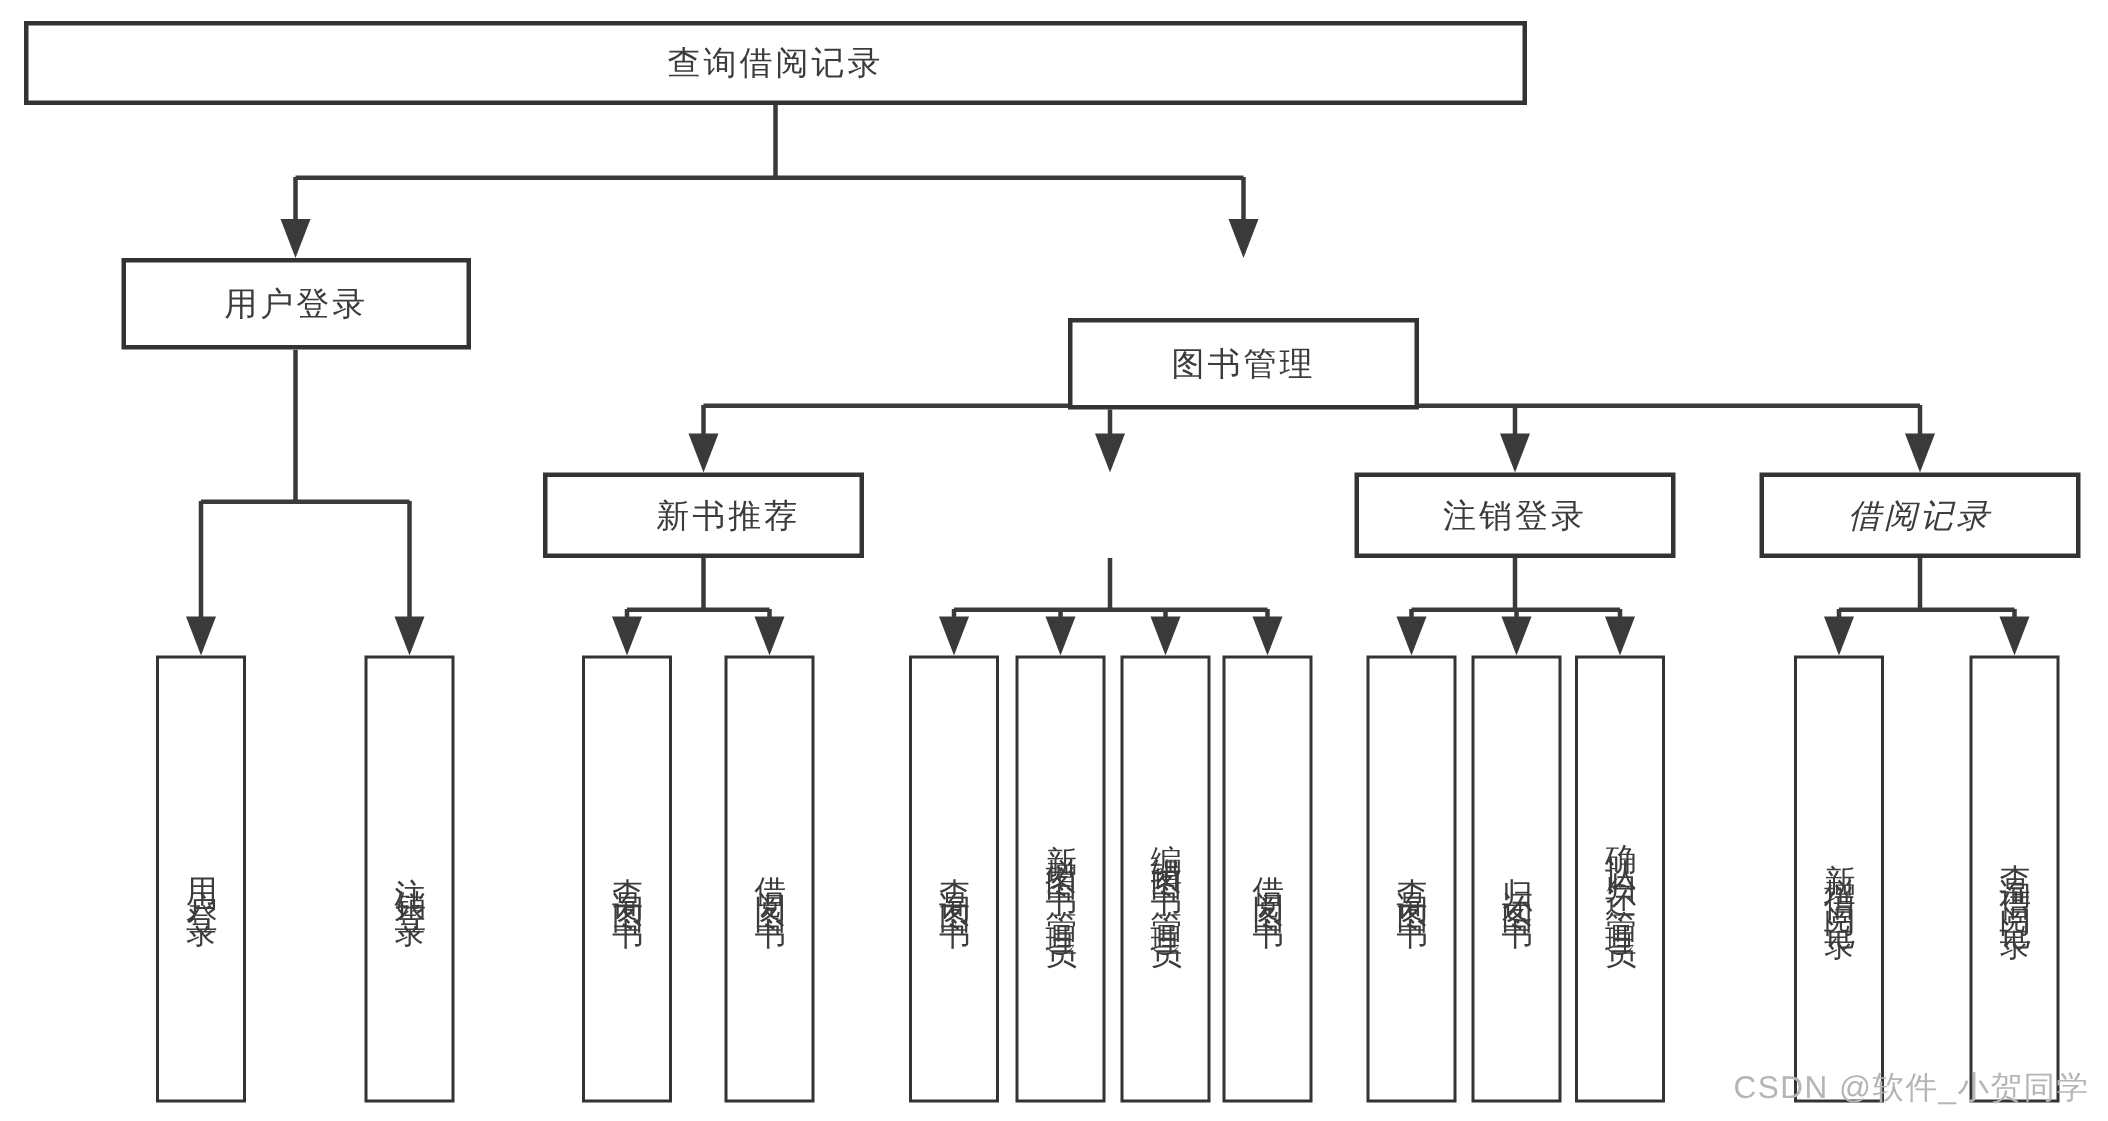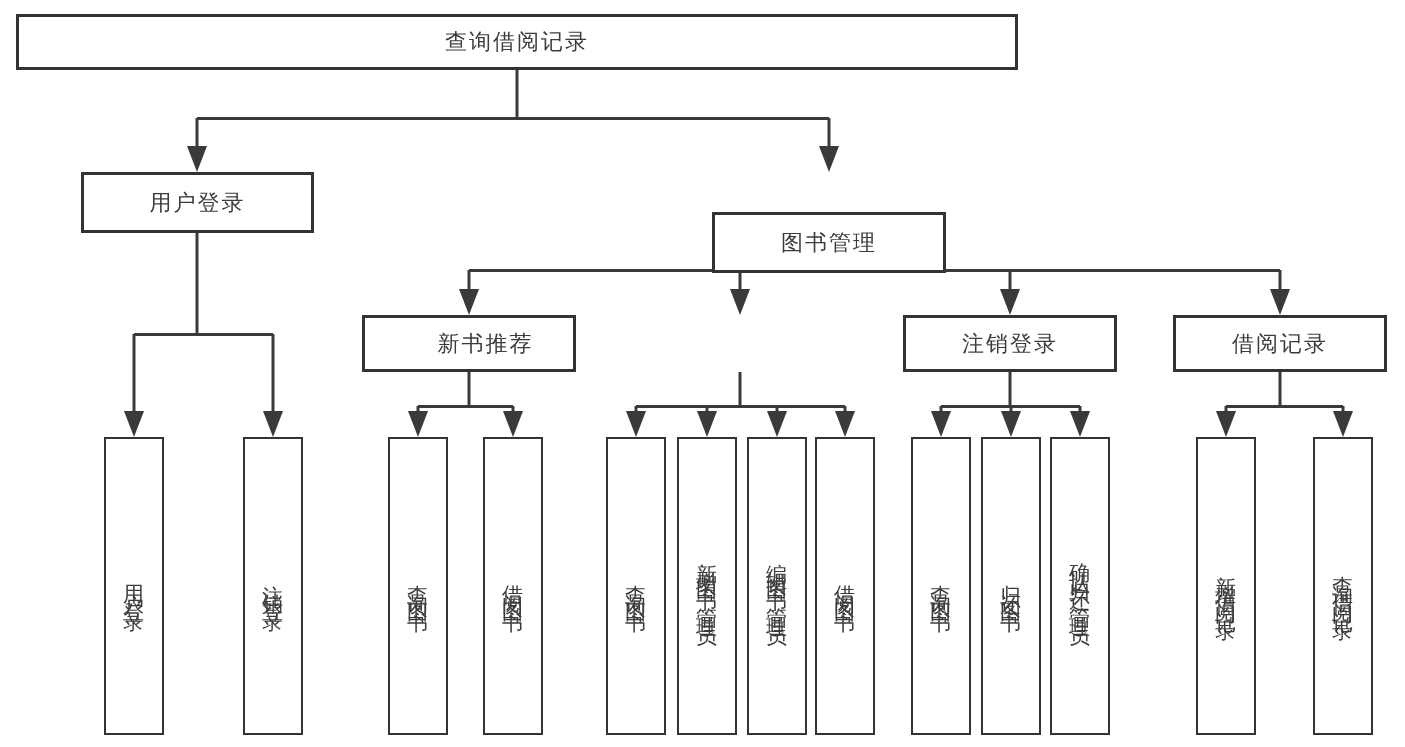--- a/index.html
+++ b/index.html
@@ -148,34 +148,35 @@
     </g>
   </svg>
 
   <div class="node hbox" style="left:16px; top:14px; width:1002px; height:56px;">查询借阅记录</div>
 
   <div class="node hbox" style="left:81px; top:172px; width:233px; height:61px;">用户登录</div>
   <div class="node hbox" style="left:712px; top:172px; width:234px; height:61px;margin-top:40px;">图书管理</div>
 
   <div class="node hbox" style="left:362px; top:315px; width:214px; height:57px;padding-left:33px;">新书推荐</div>
   <div class="node hbox" style="left:903px; top:315px; width:214px; height:57px;">注销登录</div>
-  <div class="node hbox" style="left:1173px; top:315px; width:214px; height:57px;">借阅记录</div>
+  <div class="node hbox" style="left:1173px; top:315px; width:214px; height:57px;font-style:italic;">借阅记录</div>
 
   <div class="node vbox" style="left:104px;">用户登录</div>
   <div class="node vbox" style="left:243px;">注销登录</div>
 
   <div class="node vbox" style="left:388px;">查询图书</div>
   <div class="node vbox" style="left:483px;">借阅图书</div>
 
   <div class="node vbox" style="left:606px;">查询图书</div>
   <div class="node vbox" style="left:677px;">新增图书（管理员）</div>
   <div class="node vbox" style="left:747px;">编辑图书（管理员）</div>
   <div class="node vbox" style="left:815px;">借阅图书</div>
 
   <div class="node vbox" style="left:911px;">查询图书</div>
   <div class="node vbox" style="left:981px;">归还图书</div>
   <div class="node vbox" style="left:1050px;">确认归还（管理员）</div>
 
   <div class="node vbox" style="left:1196px;">新增借阅记录</div>
   <div class="node vbox" style="left:1313px;">查询借阅记录</div>
 
+  <div class="watermark">CSDN @软件_小贺同学</div>
 
 </div>
 
 </body></html>

